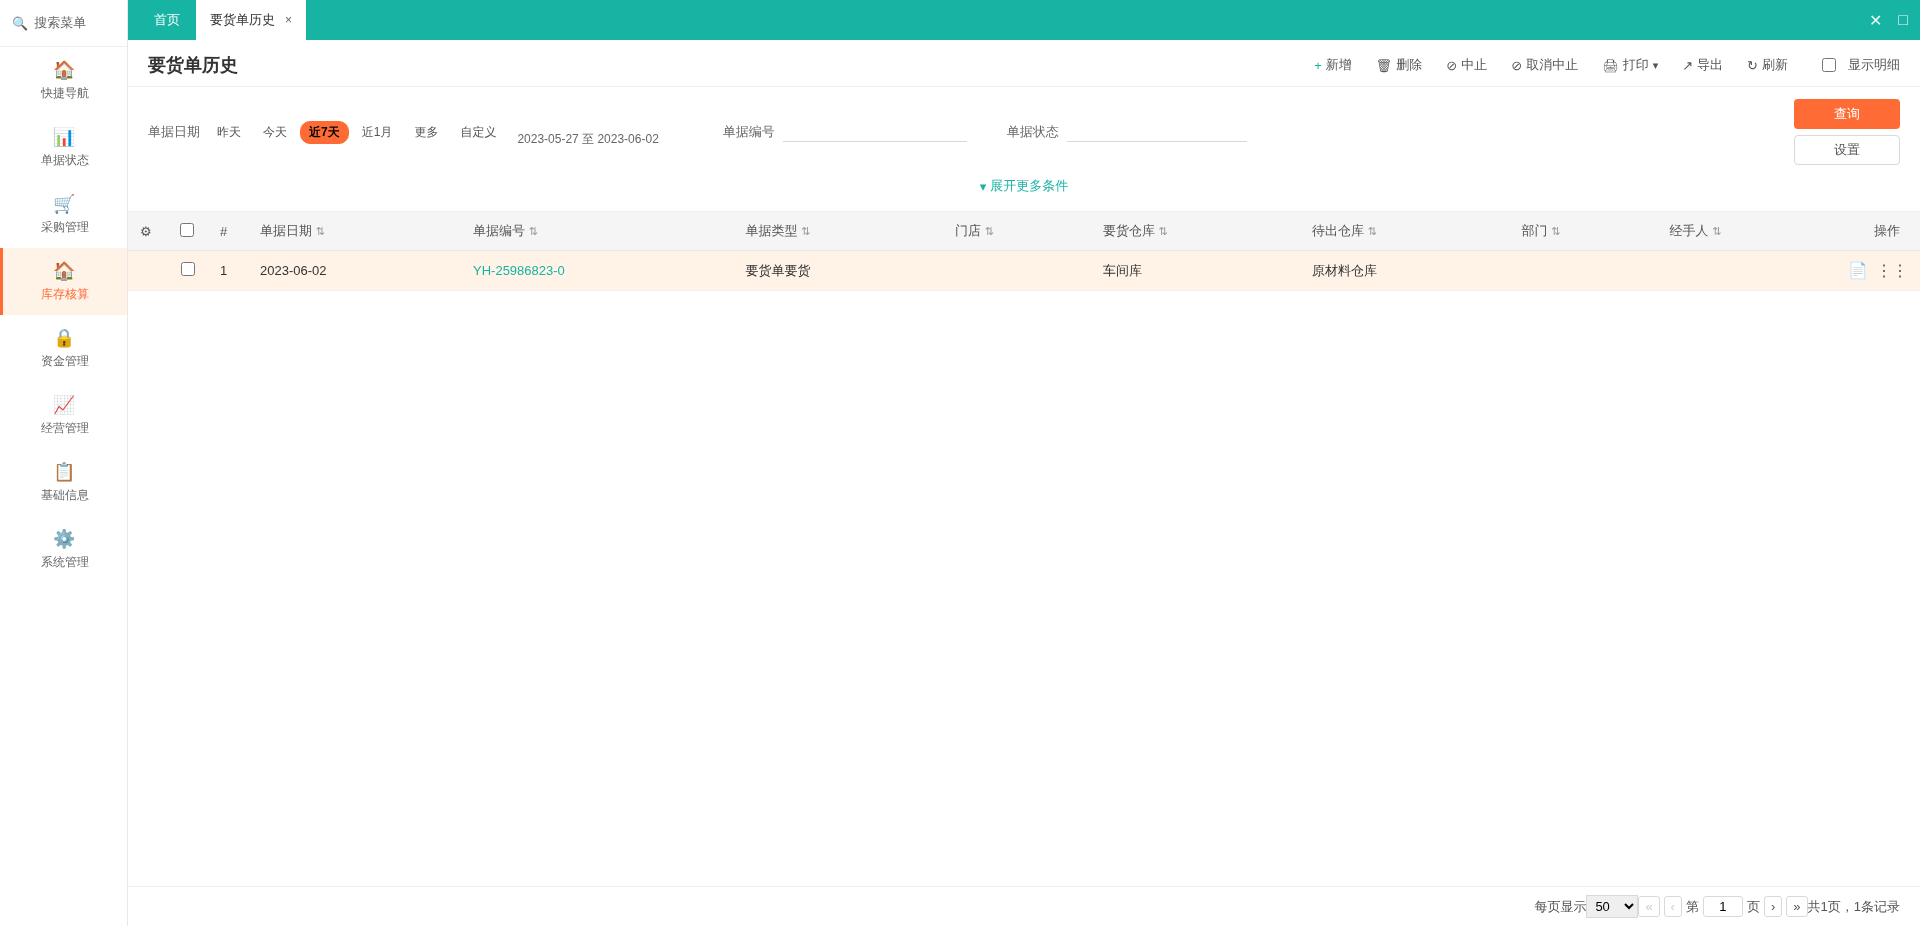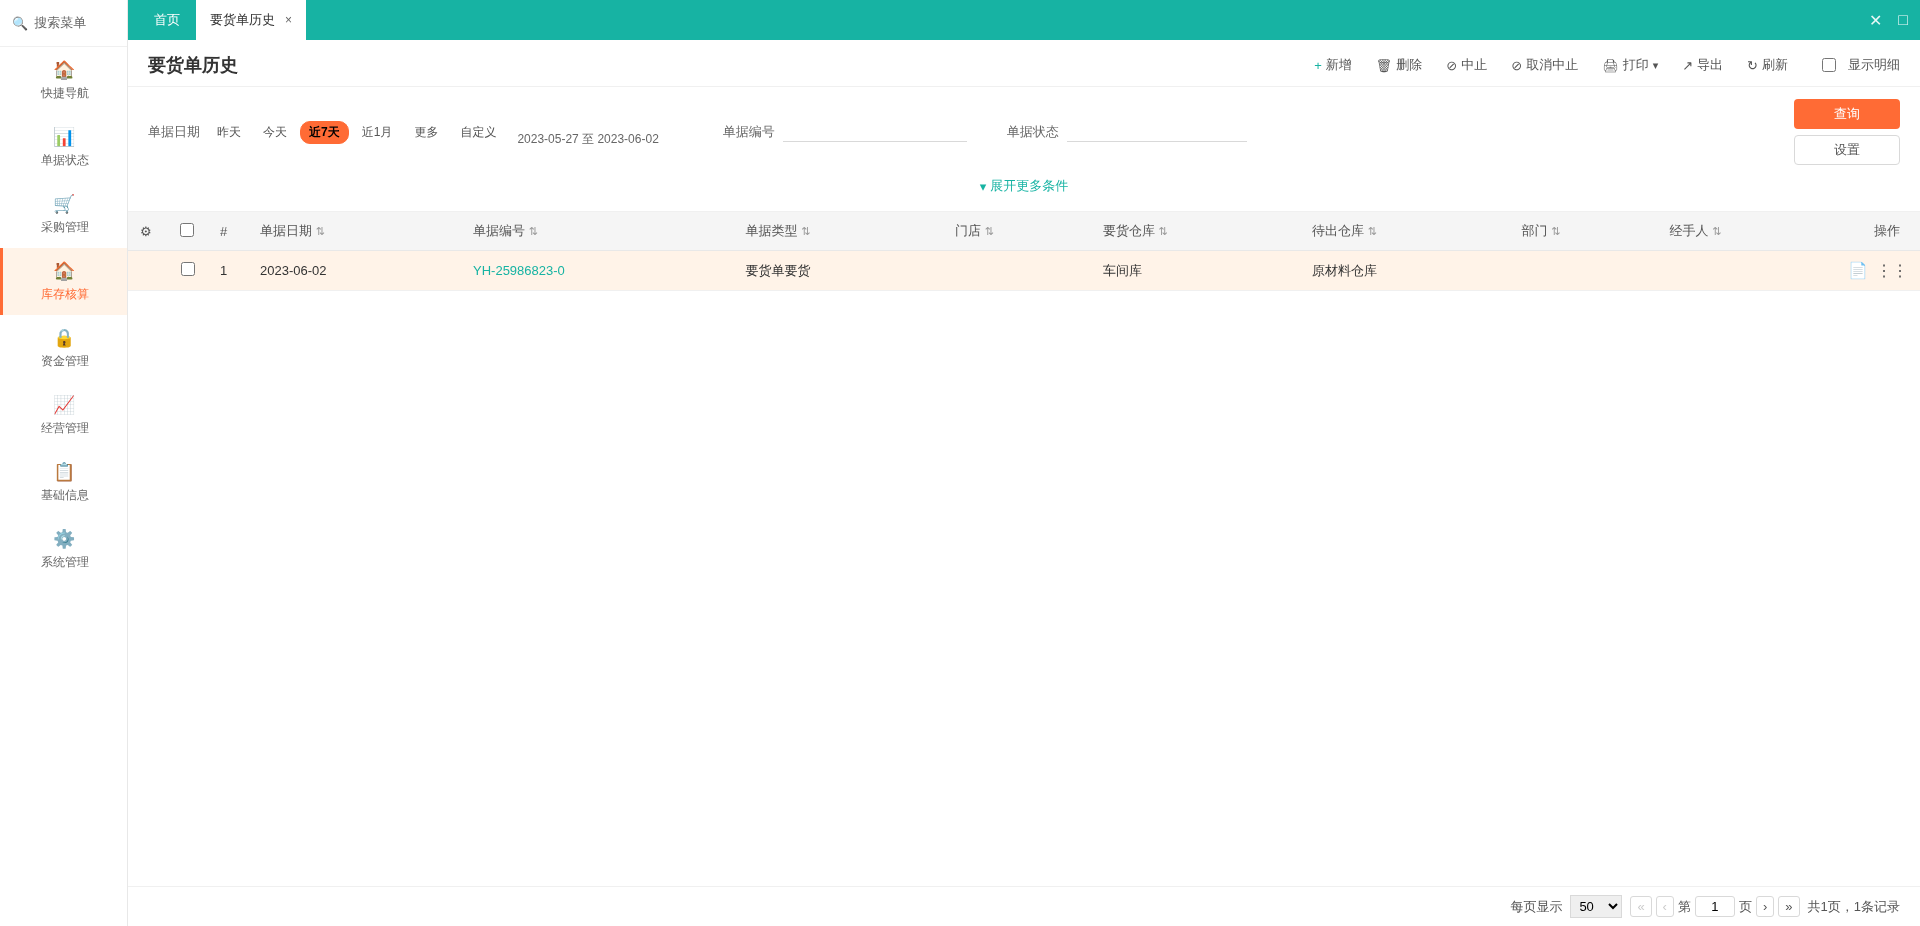--- a/index.html
+++ b/index.html
@@ -57,21 +57,21 @@
     .data-table td { padding: 10px 12px; font-size: 13px; color: #333; border-bottom: 1px solid #f0f0f0; }
     .data-table tr.highlighted { background: #fff3e8; }
     .link-text { color: #17b3a3; cursor: pointer; text-decoration: none; }
     .row-action { display: flex; gap: 8px; align-items: center; }
     .row-action-btn { cursor: pointer; color: #555; font-size: 16px; }
     .settings-col { width: 40px; text-align: center; color: #999; cursor: pointer; }
     .checkbox-col { width: 40px; text-align: center; }
 
     
     .table-footer { background: #fef9f0; border-top: 1px solid #f0d0a0; padding: 8px 20px; font-size: 13px; color: #555; flex-shrink: 0; }
-    .pagination-bar { display: flex; align-items: center; justify-content: flex-end; padding: 8px 20px; background: #fff; border-top: 1px solid #f0f0f0; gap: 8px; font-size: 13px; color: #555; flex-shrink: 0; }
+    .pagination-bar { display: flex; align-items: center; justify-content: flex-end; padding: 8px 20px; background: #fff; border-top: 1px solid #f0f0f0; gap: 0; font-size: 13px; color: #555; flex-shrink: 0; }
     .page-size-select { border: 1px solid #d9d9d9; border-radius: 0; padding: 2px 4px; font-size: 13px; }
     .page-nav { display: flex; align-items: center; gap: 4px; }
     .page-nav-btn { cursor: pointer; color: #555; padding: 2px 6px; border: 1px solid #d9d9d9; border-radius: 3px; background: #fff; font-size: 13px; }
     .page-nav-btn.disabled { color: #ccc; cursor: not-allowed; }
     .page-input { border: 1px solid #d9d9d9; border-radius: 3px; width: 40px; text-align: center; padding: 2px; font-size: 13px; }
     .checkbox { width: 14px; height: 14px; cursor: pointer; }
   </style>
 </head>
 <body>
 

